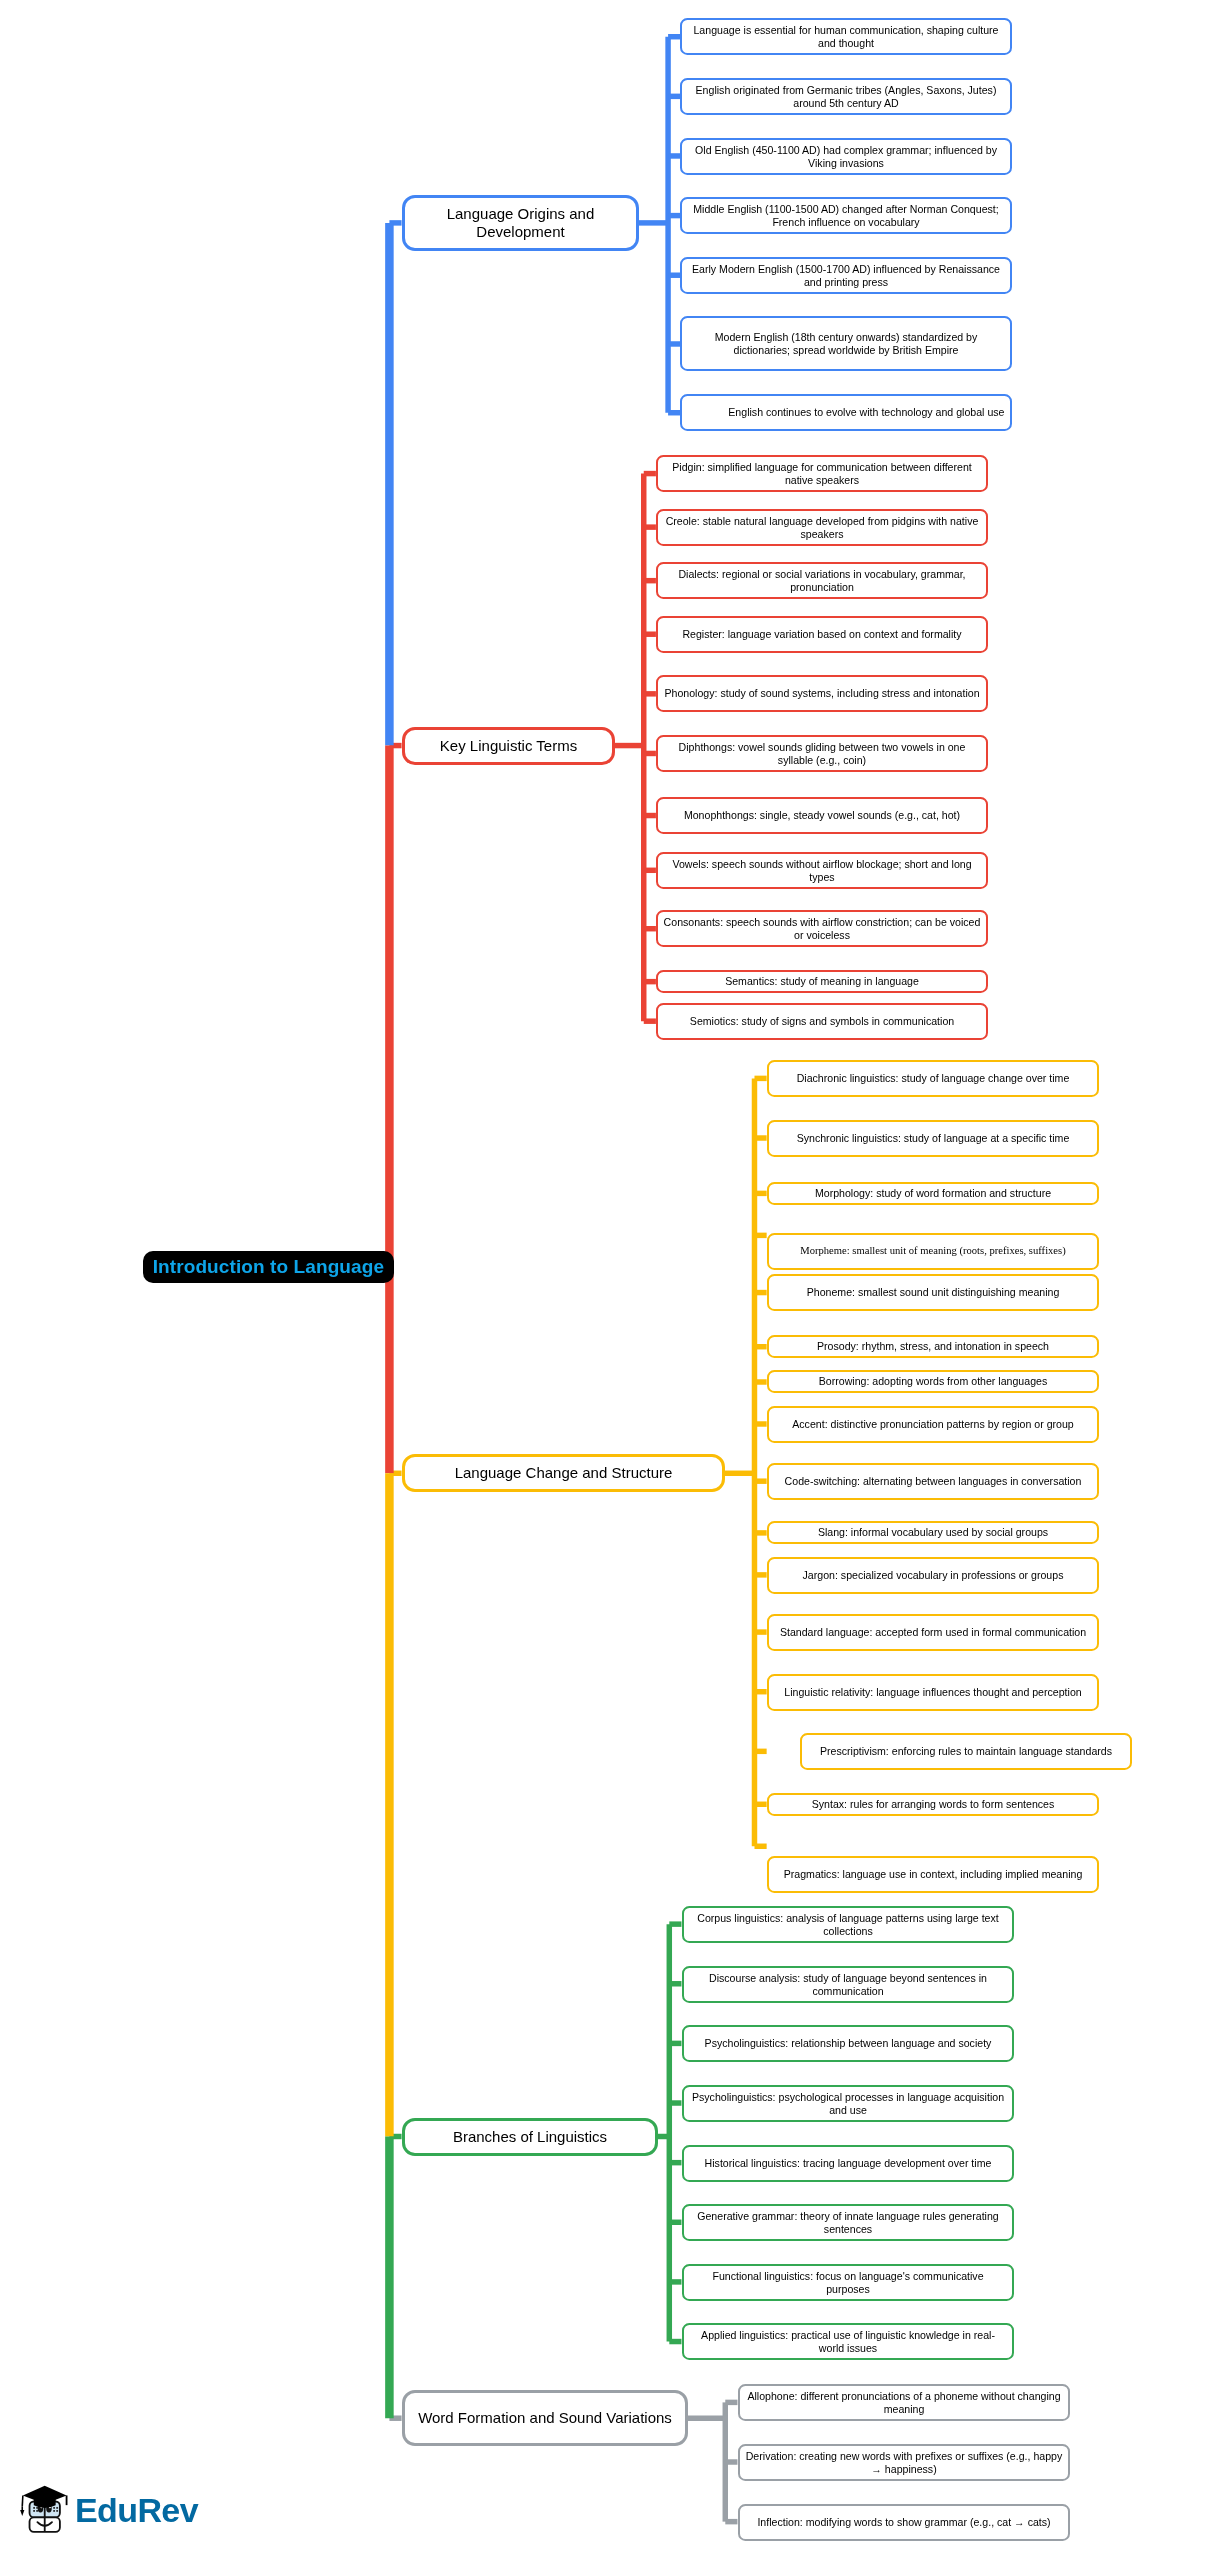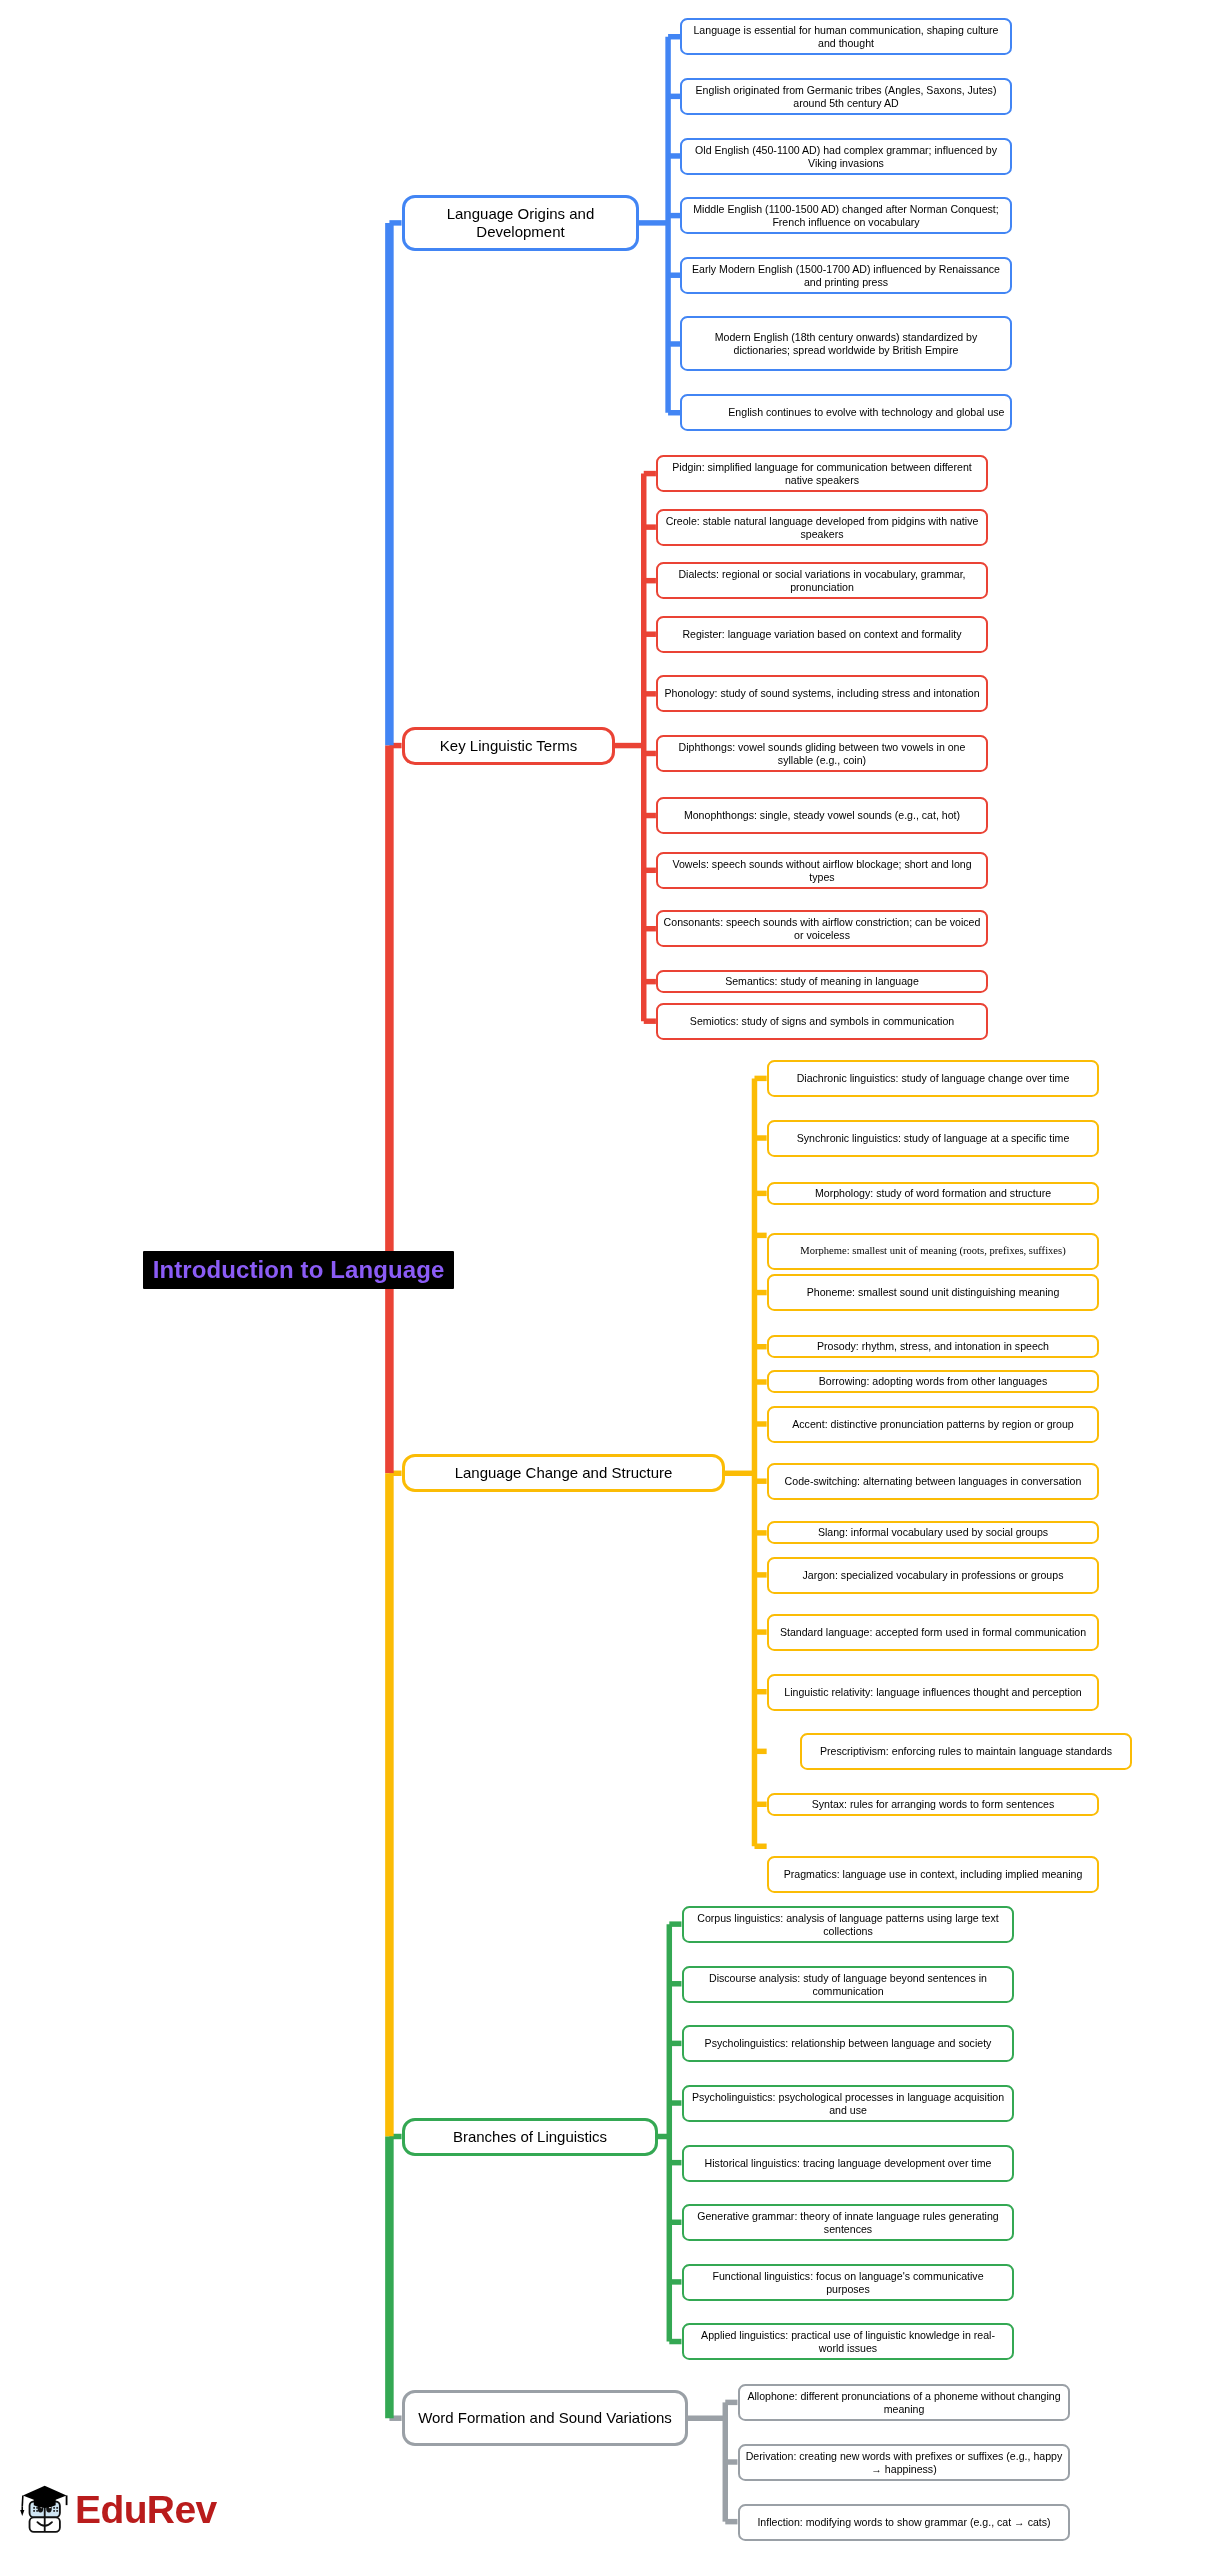--- a/index.html
+++ b/index.html
@@ -31,24 +31,24 @@
     text-align: center;
     background: #ffffff;
     border-style: solid;
     border-radius: 8.5px;
     color: #000000;
     line-height: 1.22;
     padding: 2.4px 5.5px;
   }
   .root {
     background: #000000;
-    color: #8b5cf6;
+    color: #0ea5e9;
     border: none;
-    border-radius: 1px;
-    font-size: 24px;
+    border-radius: 10px;
+    font-size: 19px;
     font-weight: bold;
     letter-spacing: 0.1px;
     padding: 4.3px 9.7px;
     box-shadow: 0 0 0 0 rgba(0,0,0,0);
   }
   .cat {
     font-size: 15px;
     border-width: 3px;
     border-radius: 13px;
   }
@@ -67,23 +67,23 @@
   #logo {
     position: absolute;
     left: 18px;
     top: 2482px;
     display: flex;
     align-items: center;
     gap: 6px;
   }
   #logo .mark { position: relative; width: 51px; height: 56px; }
   #logo .wordmark {
-    font-size: 39px;
+    font-size: 34px;
     font-weight: bold;
-    color: #b91c1c;
+    color: #0369a1;
     letter-spacing: -0.6px;
     font-family: "Liberation Sans", sans-serif;
   }
 </style>
 </head>
 <body>
 
 <div id="canvas">
 
   <svg id="wires" viewBox="0 0 1987 4233" xmlns="http://www.w3.org/2000/svg">

